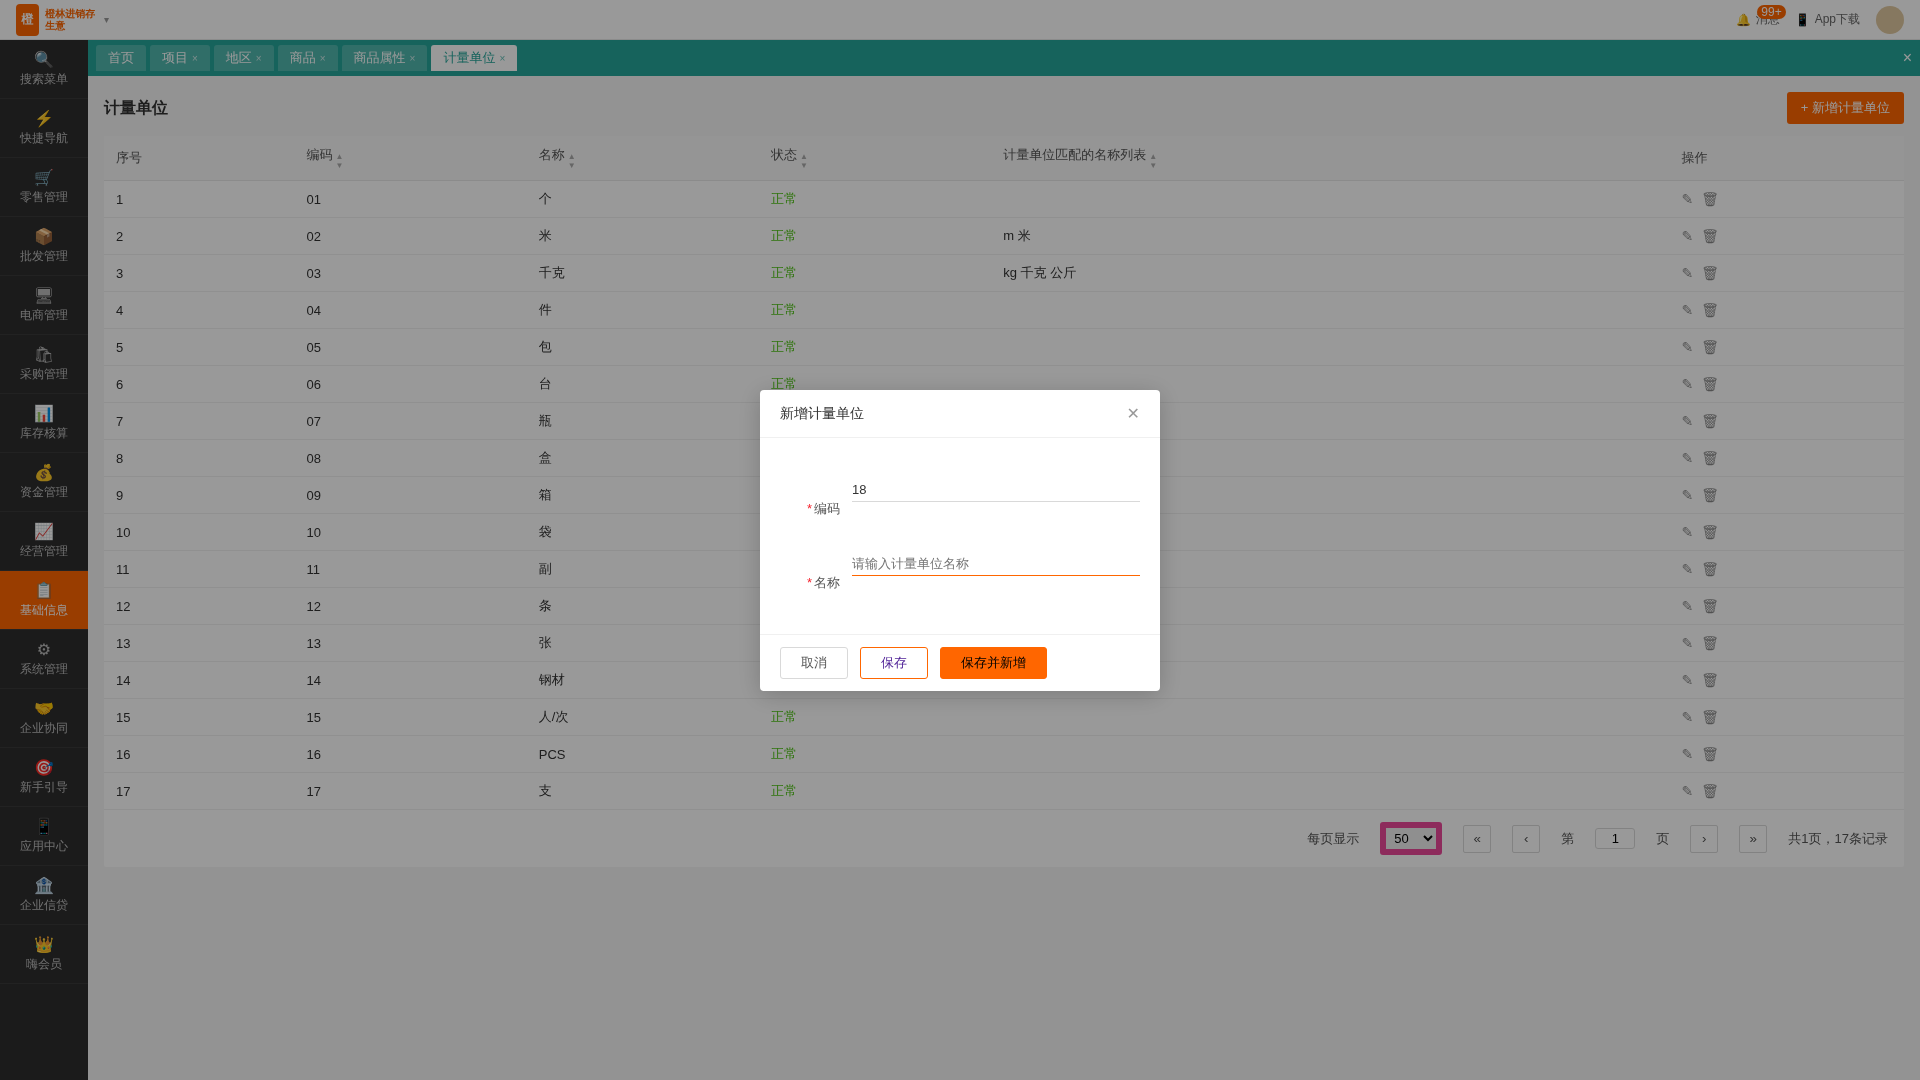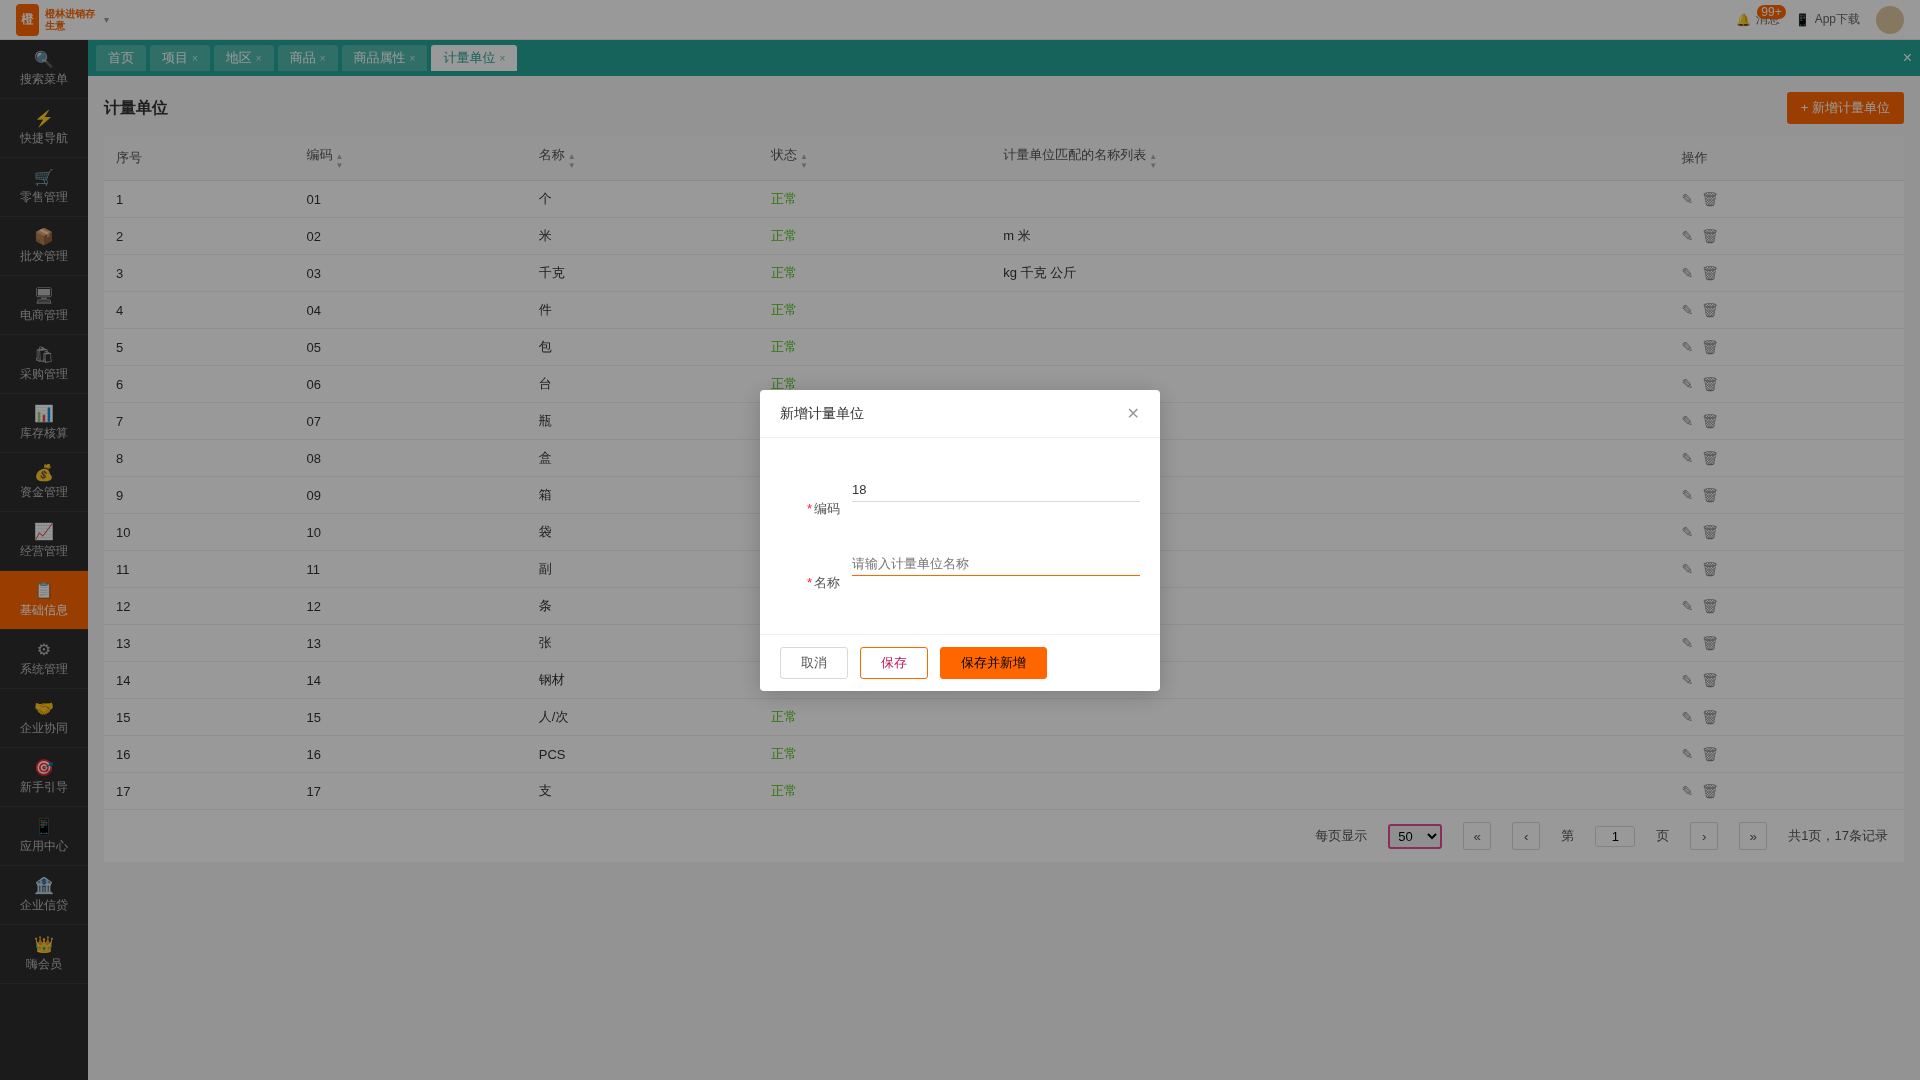--- a/index.html
+++ b/index.html
@@ -90,21 +90,21 @@
     thead tr { background: #f9f9f9; }
     th { padding: 10px 12px; text-align: left; font-weight: 500; color: #555; font-size: 13px; border-bottom: 1px solid #e8e8e8; white-space: nowrap; }
     td { padding: 9px 12px; border-bottom: 1px solid #f0f0f0; font-size: 13px; color: #333; }
     .status-normal { color: #52c41a; }
     .sort-arrows { display: inline-flex; flex-direction: column; margin-left: 3px; font-size: 8px; color: #aaa; }
     .action-icons { display: flex; gap: 8px; }
     .action-icon { cursor: pointer; color: #888; font-size: 14px; }
 
     
     .pagination { display: flex; align-items: center; justify-content: flex-end; padding: 12px 16px; gap: 21px; font-size: 13px; color: #555; }
-    .page-size-select { border: 2px solid #ec4899; border-radius: 3px; padding: 2px 4px; font-size: 13px; }
+    .page-size-select { border: 6px solid #ec4899; border-radius: 3px; padding: 2px 4px; font-size: 13px; }
     .page-btn { border: 1px solid #d9d9d9; background: #fff; width: 28px; height: 28px; cursor: pointer; border-radius: 2px; display: flex; align-items: center; justify-content: center; color: #555; }
     .page-btn:disabled { color: #ccc; cursor: not-allowed; }
     .page-input { border: 1px solid #d9d9d9; border-radius: 3px; width: 40px; text-align: center; padding: 2px 4px; font-size: 13px; }
 
     
     .modal-overlay {
       position: fixed;
       top: 0; left: 0; right: 0; bottom: 0;
       background: rgba(0,0,0,0.4);
       display: flex;
@@ -142,21 +142,21 @@
       color: #333;
     }
     .form-input.active-input { border-bottom-color: #f60; }
     .modal-footer {
       padding: 12px 20px;
       display: flex;
       gap: 12px;
       border-top: 1px solid #f0f0f0;
     }
     .btn-cancel { border: 1px solid #d9d9d9; background: #fff; color: #555; padding: 6px 20px; border-radius: 3px; cursor: pointer; font-size: 13px; }
-    .btn-save { border: 1px solid #f60; background: #fff; color: #be185d; padding: 6px 20px; border-radius: 3px; cursor: pointer; font-size: 13px; }
+    .btn-save { border: 1px solid #f60; background: #fff; color: #4c1d95; padding: 6px 20px; border-radius: 3px; cursor: pointer; font-size: 13px; }
     .btn-save-new { background: #f60; color: #000000; border: 1px solid #f60; padding: 6px 20px; border-radius: 3px; cursor: pointer; font-size: 13px; }
   </style>
 </head>
 <body>
 
 <div class="top-bar">
   <div class="top-bar-left">
     <div class="logo-area">
       <div class="logo-icon">橙</div>
       <div class="logo-text" style="font-size:10px;line-height:1.2">橙林进销存生意</div>

